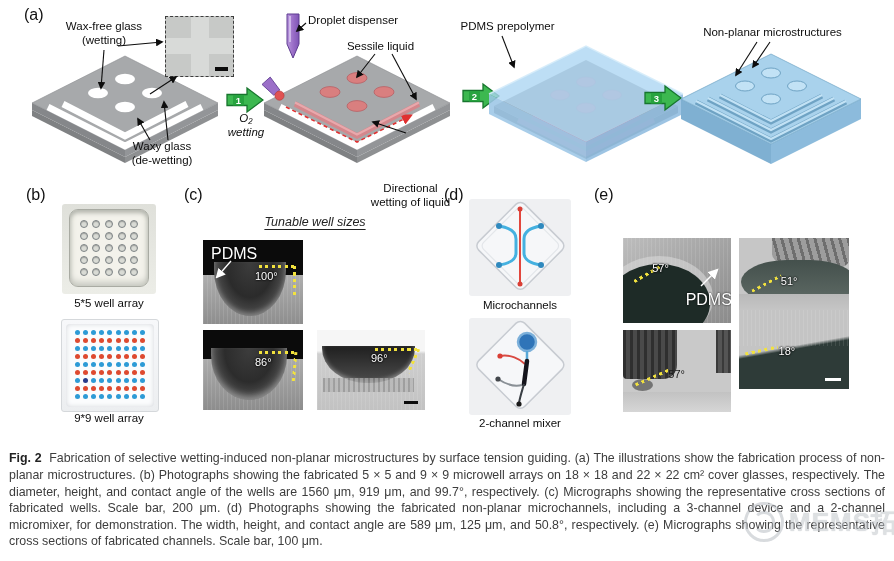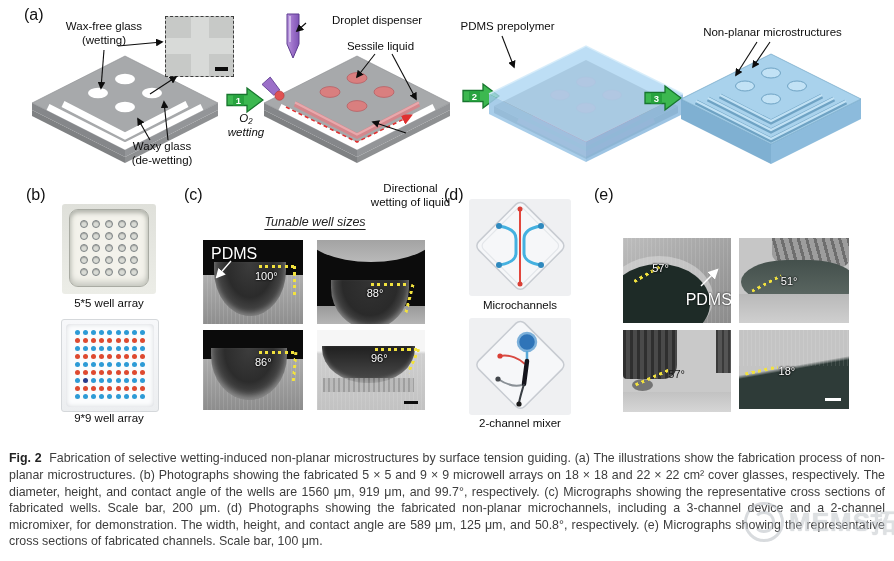--- a/index.html
+++ b/index.html
@@ -109,21 +109,21 @@
       <ellipse cx="124" cy="42" rx="10" ry="5.4" fill="#d97f7f"></ellipse>
       <ellipse cx="70" cy="42" rx="10" ry="5.4" fill="#d97f7f"></ellipse>
       <ellipse cx="97" cy="56" rx="10" ry="5.4" fill="#d97f7f"></ellipse>
     </g>
     <g transform="translate(6,26) rotate(-42 10 12)">
       <path d="M2,0 h11 l-1.5,16 h-8 z" fill="#9b6fc8" stroke="#5e3d91" stroke-width="0.8"></path>
       <circle cx="7.5" cy="20" r="4.6" fill="#e05252" stroke="#b83a3a" stroke-width="0.6"></circle>
     </g>
   </svg>
 
-  <div class="abs ann left" style="left:308px;top:14px;width:125px;margin-left:24px;">Droplet dispenser</div>
+  <div class="abs ann left" style="left:308px;top:14px;width:125px;">Droplet dispenser</div>
   <div class="abs ann" style="left:333px;top:40px;width:95px;">Sessile liquid</div>
   <div class="abs ann" style="left:348px;top:134px;width:125px;margin-top:48px;">Directional
 wetting of liquid</div>
 
   <svg class="abs" style="left:462px;top:82px;" width="38" height="28" viewBox="0 0 38 28">
     <polygon points="1,8.5 21,8.5 21,2 37,14 21,26 21,19.5 1,19.5" fill="#3CB850" stroke="#17752D" stroke-width="1.3"></polygon>
     <rect x="7" y="9" width="11" height="10.5" fill="#27A33F"></rect>
     <text x="12.5" y="17.6" font-size="9.5" font-weight="bold" fill="#fff" text-anchor="middle">2</text>
   </svg>
 
@@ -332,28 +332,20 @@
             <path d="M0,0 L7,3.5 L0,7 z" fill="#fff"></path>
           </marker>
         </defs>
       <line x1="20" y1="3" x2="6" y2="19" stroke="#fff" stroke-width="1.4" marker-end="url(#wah)"></line>
     </svg>
     <div class="ydots" style="left:56%;top:30%;width:36%;"></div>
     <div class="ydots-v" style="left:90%;top:31%;height:38%;"></div>
     <div class="angle" style="left:52%;top:36%;">100°</div>
   </div>
 
-  <div class="micro" style="left:317px;top:240px;width:108px;height:84px;background:#0c0c0c;">
-    <div class="abs" style="left:-12%;top:-46%;width:124%;height:72%;border-radius:0 0 50% 50%;background:linear-gradient(#7c7c7c,#b9b9b9);"></div>
-    <div class="abs" style="inset:78% 0 0 0;background:linear-gradient(#9a9a9a,#b5b5b5);"></div>
-    <div class="abs" style="left:13%;top:48%;width:72%;height:58%;border-radius:0 0 50% 50%/0 0 85% 85%;background:radial-gradient(ellipse at 50% 5%, #333 0%, #2a2a2a 50%, #808080 100%);box-shadow:inset 0 -3px 5px rgba(255,255,255,.3);"></div>
-    <div class="ydots" style="left:50%;top:51%;width:36%;"></div>
-    <div class="ydots-v" style="left:84%;top:52%;height:34%;transform:rotate(14deg);"></div>
-    <div class="angle" style="left:46%;top:56%;">88°</div>
-  </div>
 
   <div class="micro" style="left:203px;top:330px;width:100px;height:80px;">
     <div class="abs" style="inset:36% 0 0 0;background:linear-gradient(#ababab,#8d8d8d);"></div>
     <div class="abs streaks" style="top:36%;"></div>
     <div class="abs" style="inset:0 0 64% 0;background:#0b0b0b;"></div>
     <div class="abs" style="left:8%;top:22%;width:76%;height:66%;border-radius:0 0 50% 50%/0 0 85% 85%;background:radial-gradient(ellipse at 50% 5%, #3c3c3c 0%, #2c2c2c 45%, #7a7a7a 100%);box-shadow:inset 0 -4px 6px rgba(255,255,255,.35);"></div>
     <div class="ydots" style="left:56%;top:26%;width:36%;"></div>
     <div class="ydots-v" style="left:90%;top:27%;height:40%;transform:rotate(5deg);"></div>
     <div class="angle" style="left:52%;top:32%;">86°</div>
   </div>
@@ -426,21 +418,21 @@
 
   <div class="micro" style="left:623px;top:330px;width:108px;height:82px;background:#c9c9c9;">
     <div class="abs" style="left:0;top:0;width:50%;height:60%;background:repeating-linear-gradient(90deg,#2f2f2f 0 3px,#4a4a4a 3px 7px);border-radius:0 0 14px 4px;"></div>
     <div class="abs" style="right:0;top:0;width:14%;height:52%;background:repeating-linear-gradient(90deg,#3a3a3a 0 2px,#555 2px 6px);"></div>
     <div class="abs" style="left:8%;top:60%;width:20%;height:15%;border-radius:50%;background:#474747;opacity:.65;"></div>
     <div class="abs" style="left:0;top:75%;width:100%;height:25%;background:linear-gradient(#c2c2c2,#d6d6d6);"></div>
     <div class="ydots" style="left:10%;top:56%;width:34%;transform:rotate(-24deg);"></div>
     <div class="angle dark" style="left:42%;top:46%;">57°</div>
   </div>
 
-  <div class="micro" style="left:739px;top:330px;width:110px;height:79px;background:linear-gradient(170deg,#c4c4c4 0 46%,#2e3b38 50% 100%);">
+  <div class="micro" style="left:739px;top:310px;width:110px;height:79px;background:linear-gradient(170deg,#c4c4c4 0 46%,#2e3b38 50% 100%);">
     <div class="abs streaks" style="height:46%;"></div>
     <div class="ydots" style="left:5%;top:49%;width:30%;transform:rotate(-12deg);"></div>
     <div class="angle" style="left:36%;top:44%;">18°</div>
     <div class="scalebar" style="right:8px;bottom:8px;width:16px;background:#fff;"></div>
   </div>
 
   <p class="caption"><b>Fig. 2</b>&nbsp;&nbsp;<span>Fabrication of selective wetting-induced non-planar microstructures by surface tension guiding. (a) The illustrations show the fabrication process of non-planar microstructures. (b) Photographs showing the fabricated 5 × 5 and 9 × 9 microwell arrays on 18 × 18 and 22 × 22 cm² cover glasses, respectively. The diameter, height, and contact angle of the wells are 1560 μm, 919 μm, and 99.7°, respectively. (c) Micrographs showing the representative cross sections of fabricated wells. Scale bar, 200 μm. (d) Photographs showing the fabricated non-planar microchannels, including a 3-channel device and a 2-channel micromixer, for demonstration. The width, height, and contact angle are 589 μm, 125 μm, and 50.8°, respectively. (e) Micrographs showing the representative cross sections of fabricated channels. Scale bar, 100 μm.</span></p>
 
   <div class="watermark">
     <div class="wm-ring"></div>

